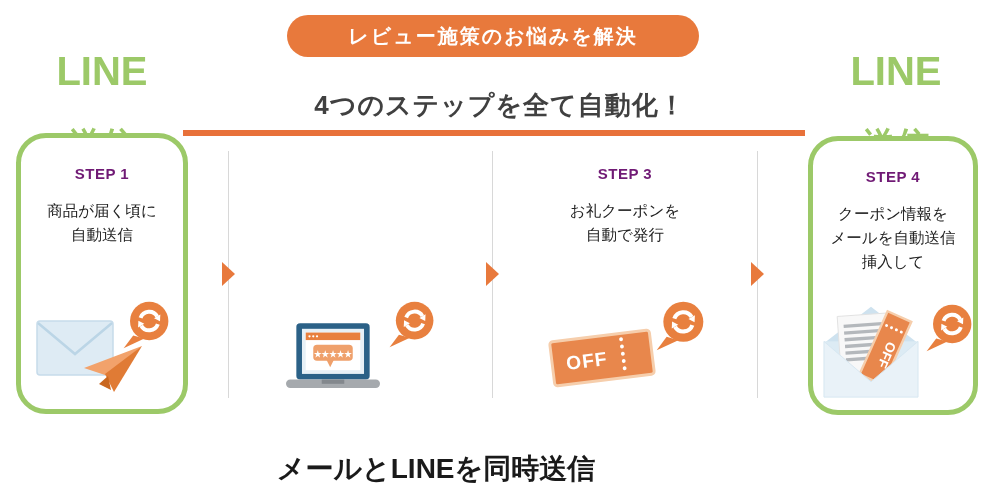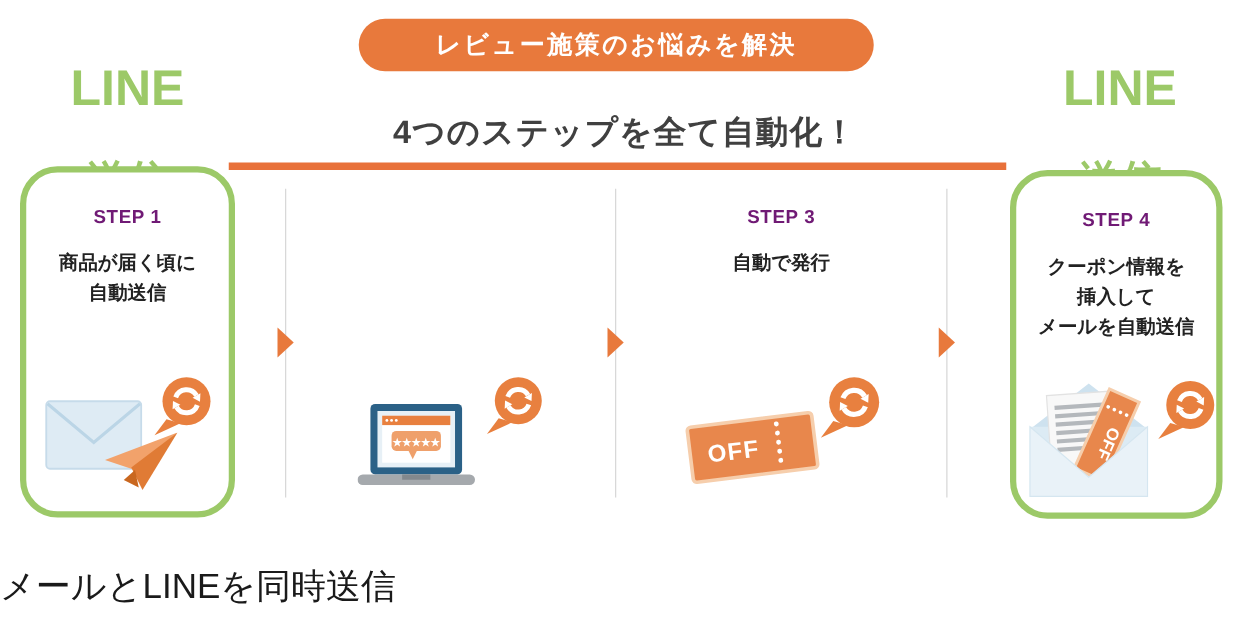--- a/index.html
+++ b/index.html
@@ -30,30 +30,30 @@
   }
   .stepbox{position:absolute;background:#fff;border:5px solid #9CC968;border-radius:30px;box-sizing:border-box;}
   .box1{left:16px;top:133px;width:172px;height:281px;}
   .box4{left:808px;top:136px;width:170px;height:279px;}
   .stepcol{position:absolute;text-align:center;}
   .col1{left:16px;top:165px;width:172px;}
   .col2{left:240px;top:165px;width:240px;}
   .col3{left:502px;top:165px;width:246px;}
   .col4{left:808px;top:168px;width:170px;}
   .step-label{color:#701a75;font-weight:bold;font-size:15px;letter-spacing:.5px;}
-  .step-text{margin-top:17px;font-size:15.5px;font-weight:bold;color:#222;line-height:1.55;}
+  .step-text{margin-top:17px;font-size:15.5px;font-weight:normal;color:#222;line-height:1.55;}
   .iconwrap{position:absolute;}
   .ic1{left:36px;top:298px;width:140px;height:112px;}
   .ic2{left:284px;top:296px;width:156px;height:100px;}
   .ic3{left:548px;top:298px;width:160px;height:92px;}
   .ic4{left:823px;top:300px;width:152px;height:100px;}
   .iconwrap svg{position:absolute;display:block;}
   .footer{
-    position:absolute;top:450px;left:0;width:872px;
-    font-size:28px;font-weight:normal;color:#1a1a1a;
+    position:absolute;top:450px;left:0;width:872px;text-align:center;
+    font-size:28px;font-weight:bold;color:#1a1a1a;
   }
 </style>
 </head>
 <body>
 
 <div class="canvas">
 
   <div class="badge">レビュー施策のお悩みを解決</div>
 
   <div class="heading">4つのステップを全て自動化！</div>
@@ -82,29 +82,30 @@
   <div class="stepcol col1">
     <div class="step-label">STEP 1</div>
     <div class="step-text">
       <div>商品が届く頃に</div>
       <div>自動送信</div>
     </div>
   </div>
   <div class="stepcol col3">
     <div class="step-label">STEP 3</div>
     <div class="step-text">
+      <div>お礼クーポンを</div>
       <div>自動で発行</div>
     </div>
   </div>
   <div class="stepcol col4">
     <div class="step-label">STEP 4</div>
     <div class="step-text">
       <div>クーポン情報を</div>
+      <div>メールを自動送信</div>
       <div>挿入して</div>
-      <div>メールを自動送信</div>
     </div>
   </div>
 
   <div class="iconwrap ic1">
     <svg style="left:0;top:22px;" width="78" height="56" viewBox="0 0 78 56">
       <rect x="1" y="1" width="76" height="54" rx="3" fill="#DEEBF4" stroke="#C6DBEA" stroke-width="1.5"></rect>
       <path d="M2 3 L39 34 L76 3" fill="none" stroke="#BBD5E6" stroke-width="2.5"></path>
     </svg>
     <svg style="left:48px;top:48px;" width="60" height="48" viewBox="0 0 60 48">
       <polygon points="0,22 58,0 24,30" fill="#F2A26B"></polygon>

